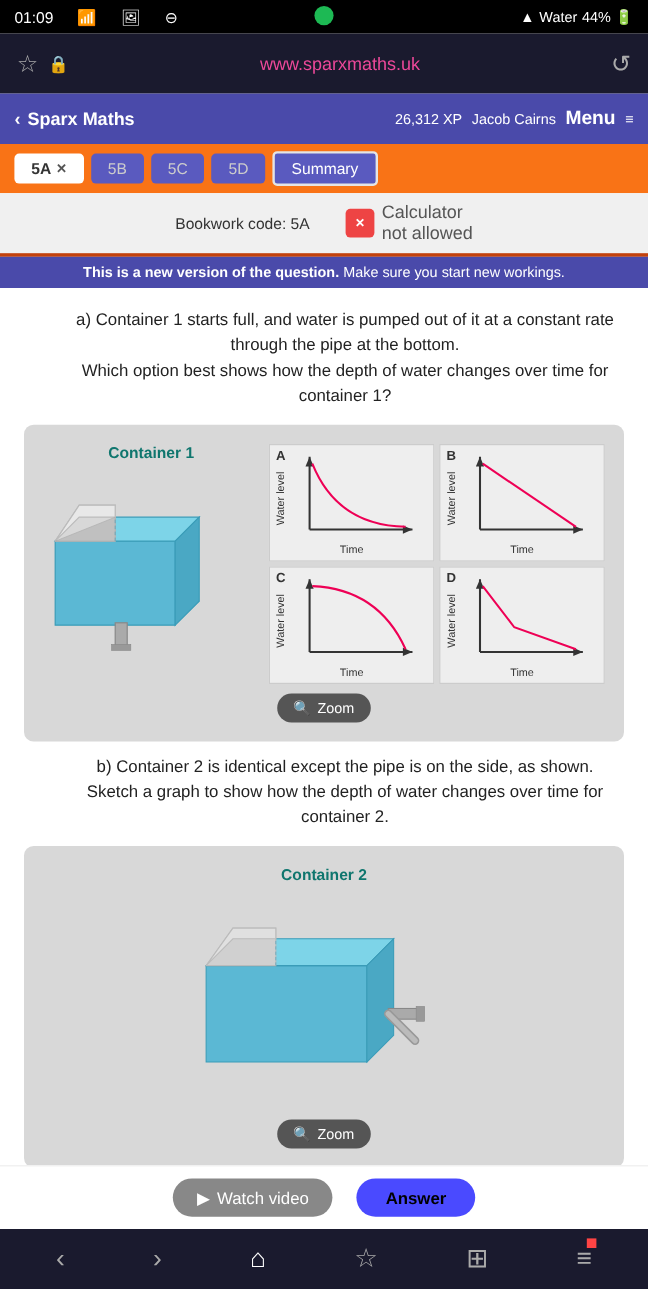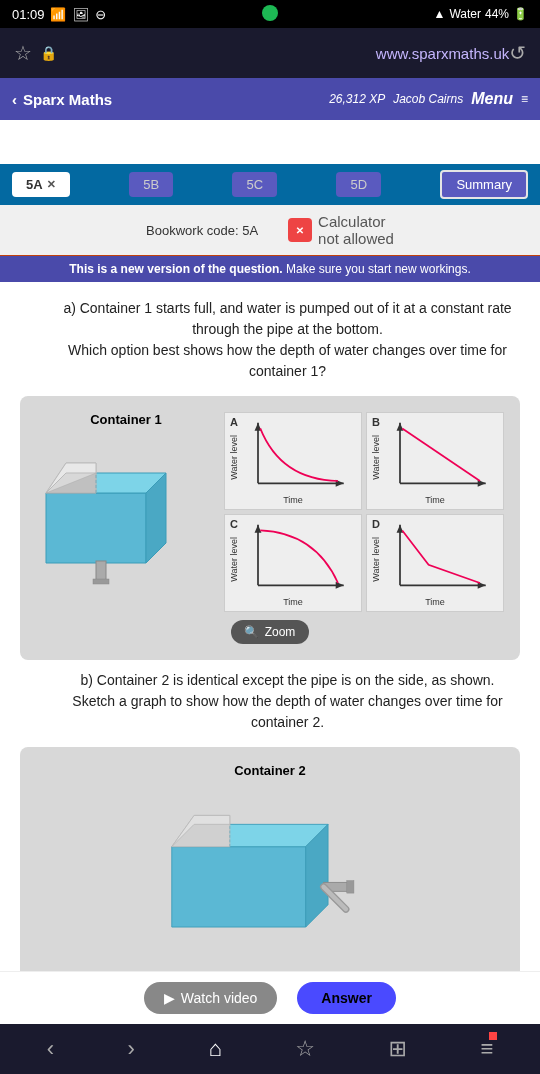--- a/index.html
+++ b/index.html
@@ -16,64 +16,63 @@
     .status-bar {
       background: #000;
       color: #fff;
       display: flex;
       align-items: center;
       justify-content: space-between;
       padding: 4px 12px;
       height: 28px;
       font-size: 13px;
     }
-    .status-left { display: flex; align-items: flex-end; gap: 6px; }
+    .status-left { display: flex; align-items: flex-end; gap: 20px; }
     .status-right { display: flex; align-items: center; gap: 4px; font-size: 12px; }
 
     
     .browser-bar {
       background: #1a1a2e;
       display: flex;
       align-items: center;
       justify-content: space-between;
       padding: 10px 14px;
       height: 50px;
     }
     .browser-icons { display: flex; align-items: center; gap: 8px; }
     .browser-url {
-      color: #c4b5fd;
+      color: #ec4899;
       font-size: 15px;
       flex: 1;
-      text-align: right;
+      text-align: center;
     }
     .browser-icon { color: #aaa; font-size: 20px; cursor: pointer; }
 
     
     .nav-bar {
       background: #4a4aaa;
       display: flex;
       align-items: center;
       justify-content: space-between;
       padding: 0 12px;
       height: 42px;
     }
     .nav-left { display: flex; align-items: center; gap: 6px; color: #fff; font-size: 15px; font-weight: bold; }
-    .nav-right { display: flex; align-items: center; gap: 8px; color: #fff; font-size: 12px; font-style: italic; }
+    .nav-right { display: flex; align-items: center; gap: 8px; color: #fff; font-size: 12px; }
     .nav-xp { font-size: 12px; color: #fff; }
     .nav-menu { font-size: 16px; font-weight: bold; }
 
     
     .tabs-bar {
-      background: #0369a1;
-      display: flex;
-      align-items: center;
-      justify-content: space-between;
+      background: #f97316;
+      display: flex;
+      align-items: center;
+      justify-content: flex-start;
       gap: 6px;
       padding: 6px 12px;
-      margin-top: 44px;
     }
     .tab {
       background: #5a5abf;
       color: #ccc;
       border: none;
       padding: 5px 14px;
       border-radius: 4px;
       font-size: 13px;
       cursor: pointer;
     }
@@ -89,21 +88,21 @@
     .tab-summary { background: #5a5abf; color: #fff; border: 2px solid #e5e5e5; border-radius: 4px; }
 
     
     .info-bar {
       background: #f0f0f0;
       display: flex;
       align-items: center;
       justify-content: center;
       gap: 30px;
       padding: 8px 16px;
-      border-bottom: 1px solid #c2410c;
+      border-bottom: 3px solid #c2410c;
     }
     .bookwork-code { font-size: 13px; color: #333; }
     .calculator-badge {
       display: flex;
       align-items: center;
       gap: 6px;
       font-size: 11px;
       color: #555;
     }
     .calc-icon {
@@ -162,21 +161,21 @@
       width: 180px;
       height: 170px;
       position: relative;
       flex-shrink: 0;
     }
     .container-title {
       text-align: center;
       font-size: 13px;
       font-weight: bold;
       margin-bottom: 6px;
-      color: #000000;
+      color: #0f766e;
     }
 
     
     .graphs-grid {
       display: grid;
       grid-template-columns: 1fr 1fr;
       gap: 4px;
       flex: 1;
     }
     .graph-item {

